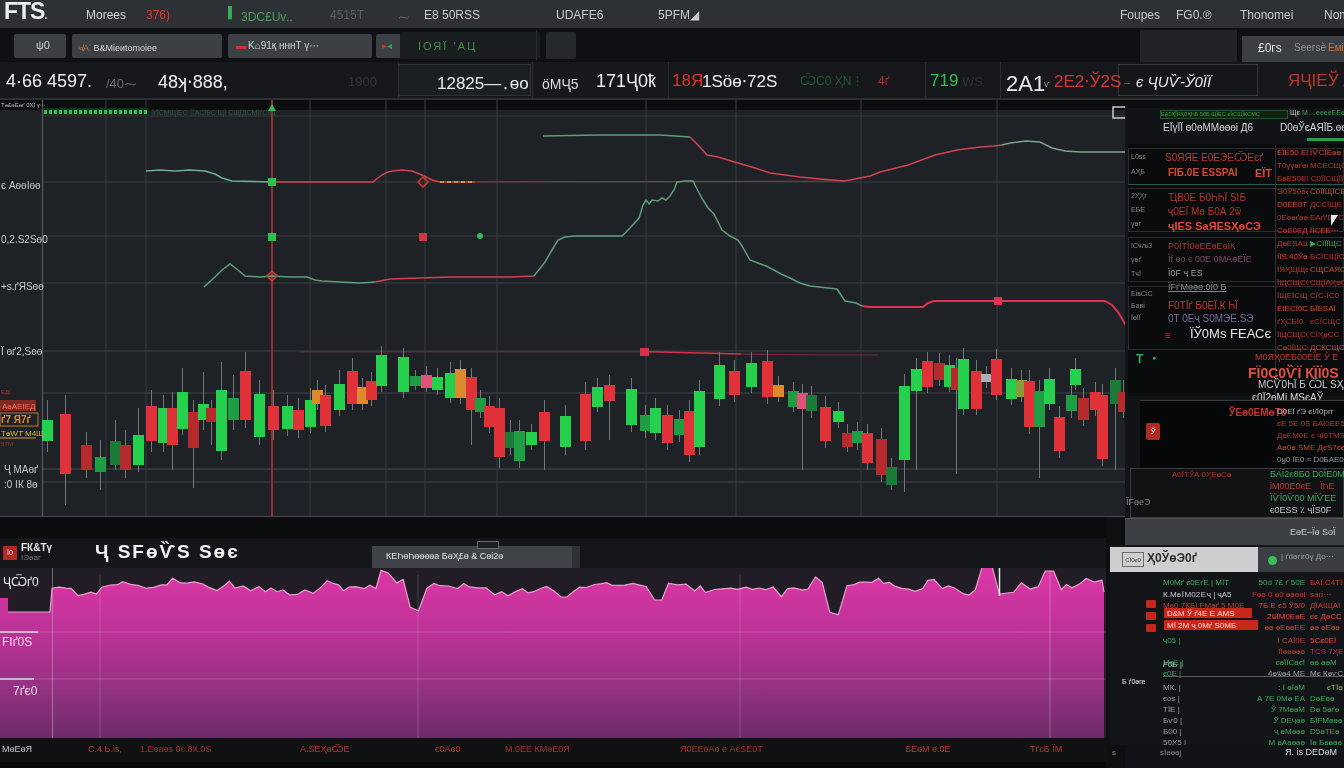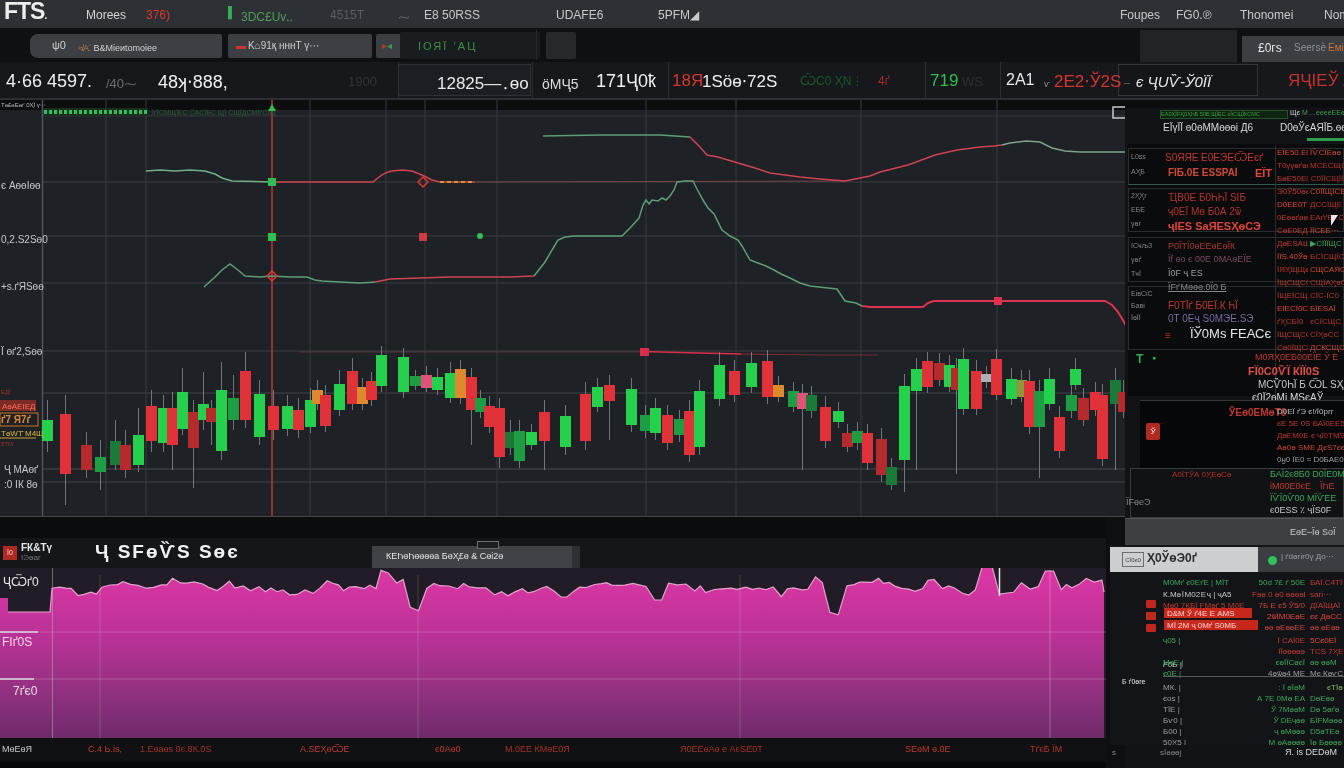--- a/index.html
+++ b/index.html
@@ -11,21 +11,21 @@
       <div style="position:absolute;left:398px;top:8px;font-size:12px;color:#70757a;font-weight:normal;white-space:nowrap;">⁓</div>
       <div style="position:absolute;left:424px;top:8px;font-size:12px;color:#c6cacd;font-weight:normal;white-space:nowrap;">E8 50RSS</div>
       <div style="position:absolute;left:556px;top:8px;font-size:12px;color:#c6cacd;font-weight:normal;white-space:nowrap;">UDAFE6</div>
       <div style="position:absolute;left:658px;top:8px;font-size:12px;color:#c6cacd;font-weight:normal;white-space:nowrap;">5PFM◢</div>
       <div style="position:absolute;left:1120px;top:8px;font-size:12px;color:#c6cacd;font-weight:normal;white-space:nowrap;">Foupes</div>
       <div style="position:absolute;left:1176px;top:8px;font-size:12px;color:#c6cacd;font-weight:normal;white-space:nowrap;">FG0.℗</div>
       <div style="position:absolute;left:1240px;top:8px;font-size:12px;color:#c6cacd;font-weight:normal;white-space:nowrap;">Thonomei</div>
       <div style="position:absolute;left:1324px;top:8px;font-size:12px;color:#c6cacd;font-weight:normal;white-space:nowrap;">Nom</div>
     </div>
     <div style="position:absolute;left:0;top:28px;width:1344px;height:34px;background:#0e1013;">
-      <div style="position:absolute;left:14px;top:6px;width:52px;height:24px;background:#3c4044;border-radius:8px;overflow:hidden;margin-left:16px;">
+      <div style="position:absolute;left:14px;top:6px;width:52px;height:24px;background:#3c4044;border-radius:2px;overflow:hidden;">
         <div style="position:absolute;left:22px;top:5px;font-size:11px;color:#caccce;font-weight:normal;white-space:nowrap;">ψ0</div>
       </div>
       <div style="position:absolute;left:72px;top:6px;width:150px;height:24px;background:#3c4044;border-radius:2px;overflow:hidden;">
         <div style="position:absolute;left:6px;top:7px;font-size:9px;color:#d0d2d4;font-weight:normal;white-space:nowrap;"><span style="color:#c07a3a">≉A⁚</span> <span style="color:#d0d2d4">B&amp;Mіeиtоmоіее</span></div>
       </div>
       <div style="position:absolute;left:228px;top:6px;width:144px;height:24px;background:#3c4044;border-radius:2px;overflow:hidden;">
         <div style="position:absolute;left:8px;top:6px;font-size:10px;color:#cfd1d3;font-weight:normal;white-space:nowrap;"><span style="color:#d0342c">▬</span> K⌂91қ нннT ү⋯</div>
       </div>
       <div style="position:absolute;left:376px;top:6px;width:34px;height:24px;background:#3c4044;border-radius:2px;overflow:hidden;">
         <div style="position:absolute;left:6px;top:6px;font-size:10px;color:#888;font-weight:normal;white-space:nowrap;"><span style="color:#c0362e">▸</span><span style="color:#3a9b4d">◂</span></div>
@@ -55,21 +55,21 @@
       <div style="position:absolute;left:348px;top:12px;font-size:13px;color:#303439;font-weight:normal;white-space:nowrap;">1900</div>
       <div style="position:absolute;left:437px;top:9px;font-size:17px;color:#e8eaeb;font-weight:normal;white-space:nowrap;font-family:'Liberation Sans',sans-serif;letter-spacing:0px;">12825―․өо</div>
       <div style="position:absolute;left:542px;top:14px;font-size:14px;color:#dcdee0;font-weight:normal;white-space:nowrap;">ӧMҶ5</div>
       <div style="position:absolute;left:596px;top:9px;font-size:18px;color:#eef0f1;font-weight:normal;white-space:nowrap;font-family:'Liberation Sans',sans-serif;letter-spacing:0px;">171Ҷ0ҟ</div>
       <div style="position:absolute;left:672px;top:9px;font-size:17px;color:#d8352f;font-weight:normal;white-space:nowrap;font-family:'Liberation Sans',sans-serif;letter-spacing:0px;">18Я</div>
       <div style="position:absolute;left:702px;top:9px;font-size:17px;color:#eef0f1;font-weight:normal;white-space:nowrap;font-family:'Liberation Sans',sans-serif;letter-spacing:0px;">1Ѕӧө⋅72Ѕ</div>
       <div style="position:absolute;left:800px;top:12px;font-size:12px;color:#1d5a2f;font-weight:normal;white-space:nowrap;">ѾC0 ҲN⋮</div>
       <div style="position:absolute;left:878px;top:12px;font-size:12px;color:#a32e28;font-weight:normal;white-space:nowrap;">4ґ</div>
       <div style="position:absolute;left:930px;top:9px;font-size:17px;color:#2fbf50;font-weight:normal;white-space:nowrap;font-family:'Liberation Sans',sans-serif;letter-spacing:0px;">719</div>
       <div style="position:absolute;left:962px;top:12px;font-size:13px;color:#2c3036;font-weight:normal;white-space:nowrap;">WЅ</div>
-      <div style="position:absolute;left:1006px;top:9px;font-size:16px;color:#e8eaeb;font-weight:normal;white-space:nowrap;font-family:'Liberation Sans',sans-serif;letter-spacing:0px;">2А1</div>
+      <div style="position:absolute;left:1006px;top:9px;font-size:22px;color:#e8eaeb;font-weight:normal;white-space:nowrap;font-family:'Liberation Sans',sans-serif;letter-spacing:0px;">2А1</div>
       <div style="position:absolute;left:1044px;top:17px;font-size:9px;color:#909498;font-weight:normal;white-space:nowrap;">ѵ</div>
       <div style="position:absolute;left:1054px;top:9px;font-size:17px;color:#d8352f;font-weight:normal;white-space:nowrap;font-family:'Liberation Sans',sans-serif;letter-spacing:0px;">2Е2⋅Ў2Ѕ</div>
       <div style="position:absolute;left:1124px;top:14px;font-size:11px;color:#6a6e72;font-weight:normal;white-space:nowrap;">‒</div>
       <div style="position:absolute;left:1136px;top:11px;font-size:15px;color:#e6e8e9;font-weight:normal;white-space:nowrap;font-style:italic;">є ҶUѶ-Ў0ЇЇ</div>
       <div style="position:absolute;left:1288px;top:9px;font-size:17px;color:#c3332d;font-weight:normal;white-space:nowrap;font-family:'Liberation Sans',sans-serif;letter-spacing:0px;">ЯҶІЕЎ А</div>
     </div>
     <svg style="position:absolute;left:0;top:100px;" width="1128" height="417" viewBox="0 100 1128 417">
       <rect x="0" y="100" width="1128" height="417" fill="#1e2125"></rect>
       <rect x="0" y="100" width="1128" height="10" fill="#0c0d0e"></rect>
       <line x1="42" y1="116" x2="1126" y2="116" stroke="#32373c" stroke-width="1"></line>
@@ -446,21 +446,21 @@
       <div style="position:absolute;left:185px;top:217px;font-size:8px;color:#b5352d;font-weight:normal;white-space:nowrap;width:34px;overflow:hidden;">єСЇСЩС</div>
       <div style="position:absolute;left:152px;top:230px;font-size:8px;color:#c0392e;font-weight:normal;white-space:nowrap;width:31px;overflow:hidden;">ЇЩСЩСС0</div>
       <div style="position:absolute;left:185px;top:230px;font-size:8px;color:#b5352d;font-weight:normal;white-space:nowrap;width:34px;overflow:hidden;">СЇҲөСС</div>
       <div style="position:absolute;left:152px;top:243px;font-size:8px;color:#c0392e;font-weight:normal;white-space:nowrap;width:31px;overflow:hidden;">Сө0ЇЩС0</div>
       <div style="position:absolute;left:185px;top:243px;font-size:8px;color:#d04a32;font-weight:normal;white-space:nowrap;width:34px;overflow:hidden;">ДСКСЩСT</div>
       <div style="position:absolute;left:150px;top:45px;width:1px;height:250px;background:#2b2d30;"></div>
       <div style="position:absolute;left:206px;top:115px;width:0;height:0;border-left:7px solid #e8e8ea;border-bottom:11px solid transparent;filter:drop-shadow(1px 1px 0 #000);"></div>
       <div style="position:absolute;left:11px;top:252px;font-size:12px;color:#2fae52;font-weight:bold;white-space:nowrap;">T</div>
       <div style="position:absolute;left:27px;top:254px;font-size:7px;color:#2fae52;font-weight:normal;white-space:nowrap;">●</div>
       <div style="position:absolute;left:130px;top:252px;font-size:9px;color:#c0392e;font-weight:normal;white-space:nowrap;">М0ЯҲ0ЕБ00ЕЇЕ Ў Е</div>
-      <div style="position:absolute;left:123px;top:265px;font-size:11px;color:#e05045;font-weight:bold;white-space:nowrap;">FЇ0С0ѶЇ КЇЇ0Ѕ</div>
+      <div style="position:absolute;left:123px;top:265px;font-size:14px;color:#e05045;font-weight:bold;white-space:nowrap;">FЇ0С0ѶЇ КЇЇ0Ѕ</div>
       <div style="position:absolute;left:133px;top:279px;font-size:10px;color:#c5c9cd;font-weight:normal;white-space:nowrap;">МСѶ0ҺЇ Б ѾL ЅҲ</div>
       <div style="position:absolute;left:127px;top:292px;font-size:10px;color:#d8dadc;font-weight:normal;white-space:nowrap;">є0Ї2өМі МЅєАЎ</div>
       <div style="position:absolute;left:15px;top:300px;width:204px;height:68px;background:#060708;border-top:1px solid #35383b;"></div>
       <div style="position:absolute;left:97px;top:307px;font-size:10px;color:#c0392e;font-weight:bold;white-space:nowrap;margin-left:7px;">ЎЕө0ЕМөT0</div>
       <div style="position:absolute;left:21px;top:323px;width:14px;height:17px;background:#b02a24;border-radius:2px;color:#fff;font-size:8px;text-align:center;line-height:17px;">Ў</div>
       <div style="position:absolute;left:152px;top:307px;font-size:8px;color:#b8bcbf;font-weight:normal;white-space:nowrap;width:67px;overflow:hidden;">D0ЕЇ ґЭ є!/Ї0pгг</div>
       <div style="position:absolute;left:152px;top:319px;font-size:8px;color:#c0392e;font-weight:normal;white-space:nowrap;width:67px;overflow:hidden;">єЕ 5Е 0Ѕ БАЇ0ЕЕ5</div>
       <div style="position:absolute;left:152px;top:331px;font-size:8px;color:#b5352d;font-weight:normal;white-space:nowrap;width:67px;overflow:hidden;">ДөЕМ0Е є ҷЇ0TМЅ</div>
       <div style="position:absolute;left:152px;top:343px;font-size:8px;color:#d04a32;font-weight:normal;white-space:nowrap;width:67px;overflow:hidden;">Аө0ө ЅМЕ ДєЅ7єєЯ</div>
       <div style="position:absolute;left:152px;top:355px;font-size:8px;color:#9a9ea2;font-weight:normal;white-space:nowrap;width:67px;overflow:hidden;">0ӈ0 ЇЕ0 ≈ D0БАЕ0МЅ</div>

